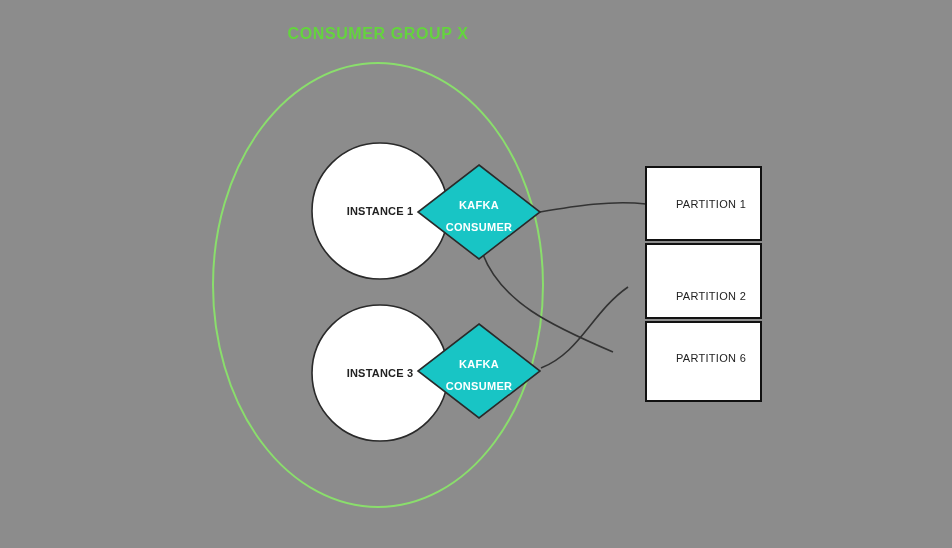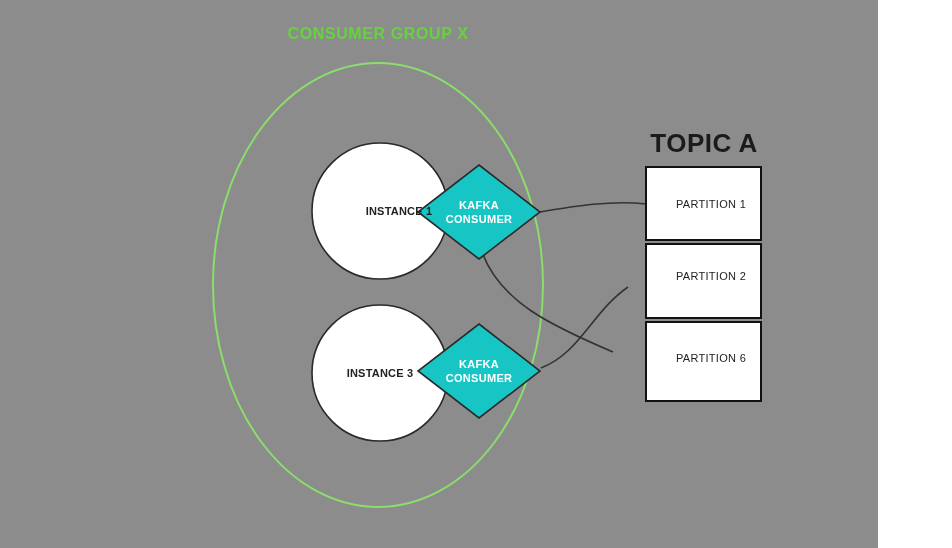--- a/index.html
+++ b/index.html
@@ -7,21 +7,21 @@
     padding: 0;
   }
   body {
     width: 952px;
     height: 548px;
     overflow: hidden;
     font-family: "Liberation Sans", "DejaVu Sans", sans-serif;
   }
   .canvas {
     position: relative;
-    width: 878px;
+    width: 952px;
     height: 548px;
     background: #8c8c8c;
     text-decoration: underline;
   }
   .layer {
     position: absolute;
     left: 0;
     top: 0;
   }
   .label {
@@ -46,41 +46,41 @@
     font-size: 26px;
     font-weight: 800;
     letter-spacing: 0.5px;
   }
   .instance-label {
     color: #222222;
     font-size: 11px;
     font-weight: 700;
     letter-spacing: 0.2px;
   }
-  .instance-1 { left: 380px; top: 211px; margin-left: 19px; }
+  .instance-1 { left: 380px; top: 211px; }
   .instance-2 { left: 380px; top: 373px; }
   .consumer-label {
     color: #ffffff;
     font-size: 11px;
     font-weight: 600;
     line-height: 14px;
     letter-spacing: 0.3px;
   }
   .consumer-1 { left: 479px; top: 212px; }
   .consumer-2 { left: 479px; top: 371px; }
-  .consumer-label span { display: block; }
+  .consumer-label span { display: block; margin-top: 8px; }
   .partition-label {
     color: #222222;
     font-size: 11px;
     font-weight: 400;
     letter-spacing: 0.3px;
     padding-left: 14px;
   }
   .partition-1 { left: 704px; top: 204px; }
-  .partition-2 { left: 704px; top: 276px; }
+  .partition-2 { left: 704px; top: 296px; }
   .partition-3 { left: 704px; top: 358px; }
 </style>
 </head>
 <body>
 
 <div class="canvas">
 
   <svg class="layer" width="952" height="548" viewBox="0 0 952 548">
 
     <ellipse cx="378" cy="285" rx="165" ry="222" fill="none" stroke-width="2" stroke="#8ade6c"></ellipse>
@@ -97,21 +97,20 @@
     <polygon points="479,165 540,212 479,259 418,212" stroke-width="1.6" fill="#18c5c5" stroke="#2a2a2a"></polygon>
     <polygon points="479,324 540,371 479,418 418,371" stroke-width="1.6" fill="#18c5c5" stroke="#2a2a2a"></polygon>
 
     <rect x="646" y="167" width="115" height="73" stroke-width="2" fill="#ffffff" stroke="#111111"></rect>
     <rect x="646" y="244" width="115" height="74" stroke-width="2" fill="#ffffff" stroke="#111111"></rect>
     <rect x="646" y="322" width="115" height="79" stroke-width="2" fill="#ffffff" stroke="#111111"></rect>
   </svg>
 
   <div class="label group-title">CONSUMER GROUP X</div>
 
-  <div class="label topic-title">TOPIC A</div>
 
   <div class="label instance-label instance-1">INSTANCE 1</div>
 
   <div class="label instance-label instance-2">INSTANCE 3</div>
 
   <div class="label consumer-label consumer-1">
     <span>KAFKA</span>
     <span>CONSUMER</span>
   </div>
 

